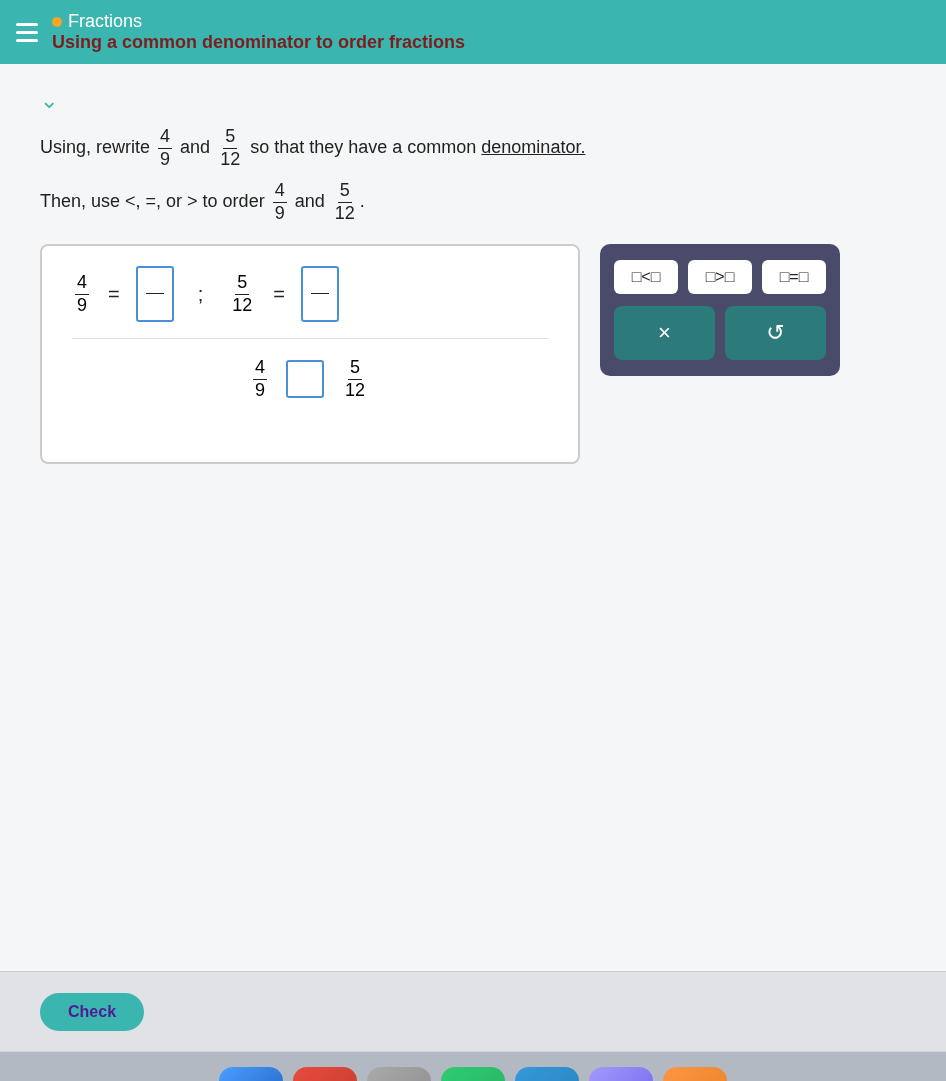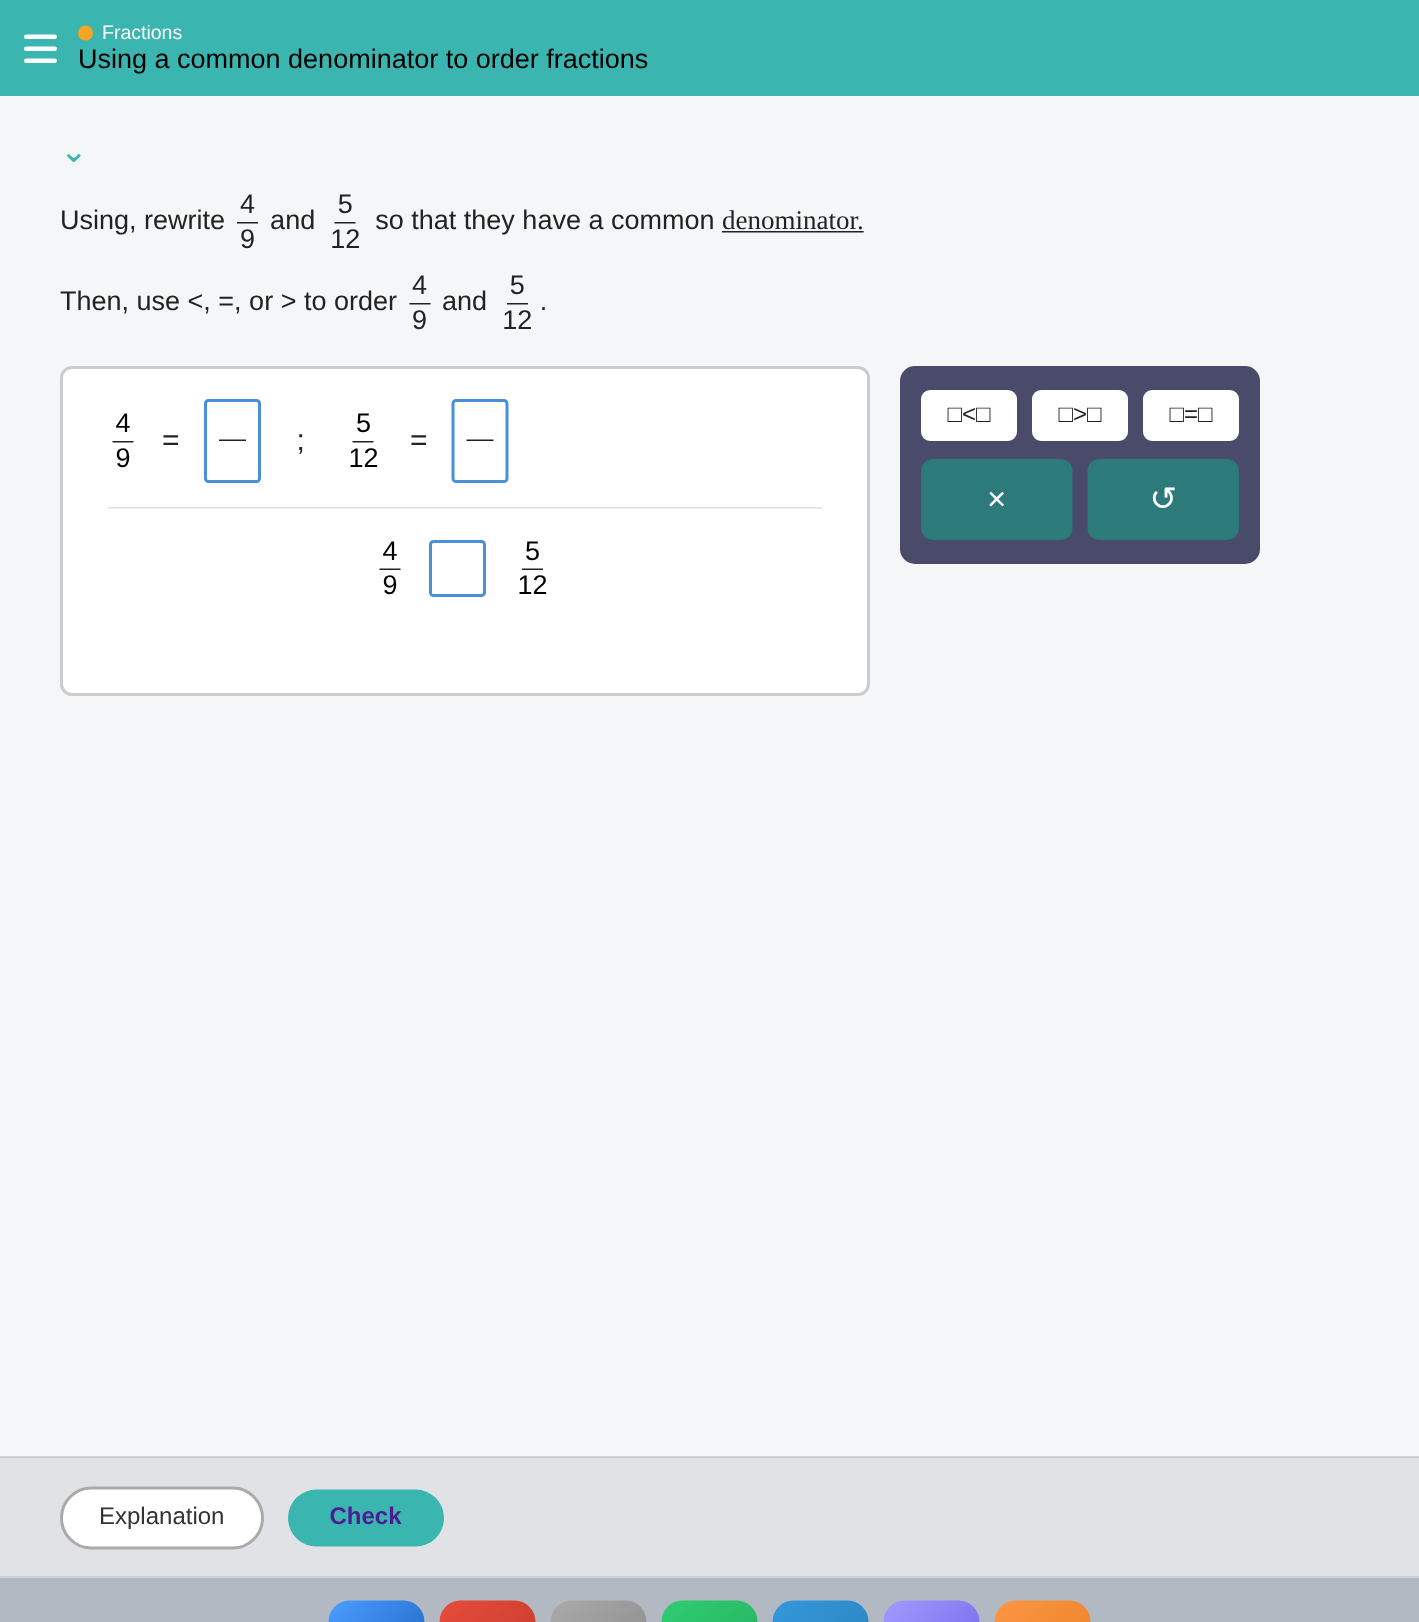--- a/index.html
+++ b/index.html
@@ -32,37 +32,37 @@
       height: 3px;
       background: white;
       border-radius: 2px;
     }
     .header-text-group {
       display: flex;
       flex-direction: column;
     }
     .header-subtitle {
       color: #fff;
-      font-size: 13px;
+      font-size: 18px;
       font-weight: 400;
       display: flex;
       align-items: center;
       gap: 6px;
     }
     .orange-dot {
       width: 10px;
       height: 10px;
       border-radius: 50%;
       background: #f5a623;
       display: inline-block;
     }
     .header-title {
-      color: #000000;
-      font-size: 18px;
-      font-weight: 400;
+      color: #7f1d1d;
+      font-size: 18px;
+      font-weight: 700;
     }
 
     
     .main {
       background: #f5f6f7;
       margin: 0;
       padding: 24px 40px 30px 40px;
       min-height: calc(1081px - 64px - 110px);
     }
 
@@ -96,21 +96,20 @@
       border-bottom: 1.5px solid #222;
       padding: 0 2px;
       font-size: 18px;
     }
     .fraction .den {
       padding: 0 2px;
       font-size: 18px;
     }
     .underline-word {
       text-decoration: underline;
-      font-family: Liberation Serif, serif;
     }
 
     
     .work-area {
       display: flex;
       align-items: flex-start;
       gap: 20px;
       margin-top: 20px;
     }
 
@@ -410,21 +409,20 @@
       <div class="action-row">
         <button class="action-btn-x">×</button>
         <button class="action-btn-undo">↺</button>
       </div>
     </div>
 
   </div>
 </div>
 
 <div class="bottom-bar">
-  <button class="btn-explanation">Explanation</button>
   <button class="btn-check">Check</button>
 </div>
 
 <div class="dock">
   <div class="dock-area">
     <div class="dock-icon finder">😀</div>
     <div class="dock-icon red">📄</div>
     <div class="dock-icon circle">⚪</div>
     <div class="dock-icon green">📷</div>
     <div class="dock-icon blue2">📁</div>

